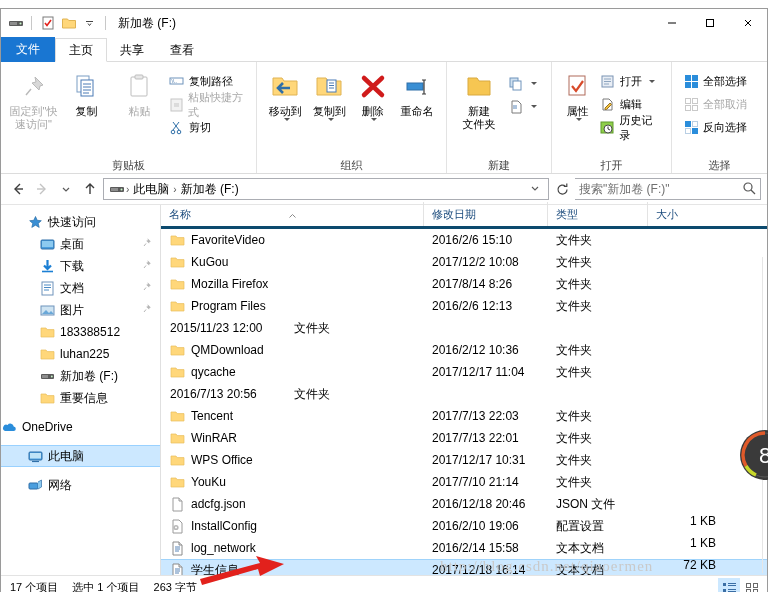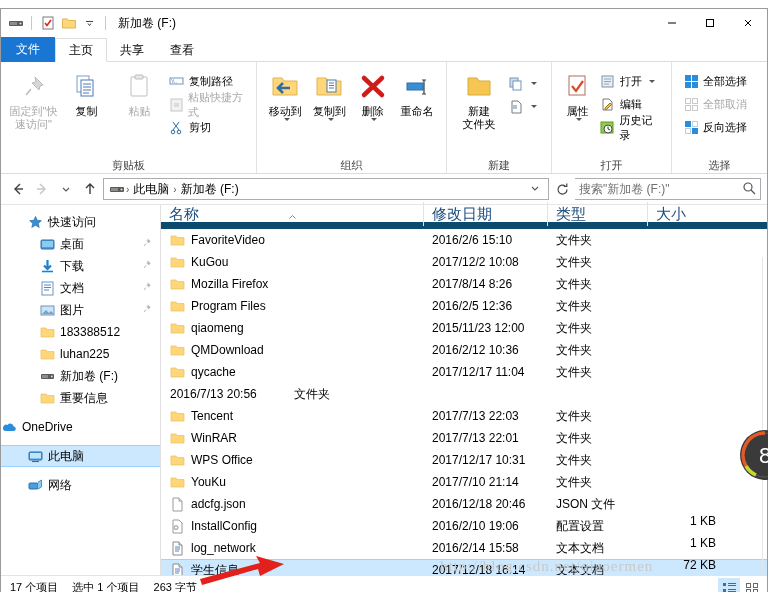--- a/index.html
+++ b/index.html
@@ -60,21 +60,21 @@
   .content { flex:1; display:flex; min-height:0; border-top:1px solid #e5e5e5; }
   .sidebar { width:160px; flex:0 0 160px; background:#fff; border-right:1px solid #e0e0e0;
              padding-top:6px; overflow:hidden; }
   .nav-item { height:22px; display:flex; align-items:center; padding-right:8px; font-size:12px; white-space:nowrap; }
   .nav-item .nic { width:16px; height:16px; margin-right:5px; display:flex; align-items:center; justify-content:center; flex:0 0 16px; }
   .nav-item.sel { background:#cce8ff; border-top:1px solid #99d1ff; border-bottom:1px solid #99d1ff; }
   .pin { margin-left:auto; color:#8a8a8a; }
   .nav-gap { height:7px; }
   
   .filepane { flex:1; display:flex; flex-direction:column; min-width:0; position:relative; background:#fff; }
-  .colhead { height:24px; display:flex; align-items:center; border-bottom:7px solid #0c4a6e; font-size:15px; color:#333; position:relative; }
+  .colhead { height:24px; display:flex; align-items:flex-end; border-bottom:3px solid #0c4a6e; font-size:11px; color:#333; position:relative; }
   .ch { height:24px; line-height:24px; padding-left:8px; position:relative; color:#1b4b7d; }
   .ch + .ch { border-left:1px solid #e3e3e3; }
   .sortmark { position:absolute; left:50%; top:0; width:7px; height:4px; margin-left:-3px; }
   .rows { flex:1; overflow:hidden; position:relative; }
   .row { height:22px; display:flex; align-items:center; font-size:12px; }
   .row.sel { background:#cce8ff; border-top:1px solid #9fd3fb; border-bottom:1px solid #9fd3fb; }
   .cell-name { display:flex; align-items:center; padding-left:8px; min-width:0; }
   .cell-name .fic { width:16px; height:16px; margin-right:6px; flex:0 0 16px; display:flex; align-items:center; justify-content:center; }
   .cell-date, .cell-type { color:#000; padding-left:9px; }
   .cell-size { text-align:right; padding-right:18px; color:#000;margin-top:34px; }
@@ -653,34 +653,26 @@
 
         <div class="row">
           <div class="cell-name" style="width:262px">
             <span class="fic">
                 <svg width="15" height="15" viewBox="0 0 15 15">
                   <path d="M1 3h5l1.2 1.6H14V12H1z" fill="#ffd77a" stroke="#e8bd5d" stroke-width=".7"></path>
                 </svg>
               </span>
             <span>Program Files</span>
           </div>
-          <div class="cell-date" style="width:124px">2016/2/5 12:36</div>
-          <div class="cell-type" style="width:100px">文件夹</div>
-          <div class="cell-size" style="width:87px"></div>
-        </div>
-
-        <div class="row">
-          <div class="cell-name" style="width:262px">
-            <span class="fic">
-                <svg width="15" height="15" viewBox="0 0 15 15">
-                  <path d="M1 3h5l1.2 1.6H14V12H1z" fill="#ffd77a" stroke="#e8bd5d" stroke-width=".7"></path>
-                </svg>
-              </span>
-            <span>qiaomeng</span>
-          </div>
+          <div class="cell-date" style="width:124px">2016/2/6 12:13</div>
+          <div class="cell-type" style="width:100px">文件夹</div>
+          <div class="cell-size" style="width:87px"></div>
+        </div>
+
+        <div class="row">
           <div class="cell-date" style="width:124px">2015/11/23 12:00</div>
           <div class="cell-type" style="width:100px">文件夹</div>
           <div class="cell-size" style="width:87px"></div>
         </div>
 
         <div class="row">
           <div class="cell-name" style="width:262px">
             <span class="fic">
                 <svg width="15" height="15" viewBox="0 0 15 15">
                   <path d="M1 3h5l1.2 1.6H14V12H1z" fill="#ffd77a" stroke="#e8bd5d" stroke-width=".7"></path>

